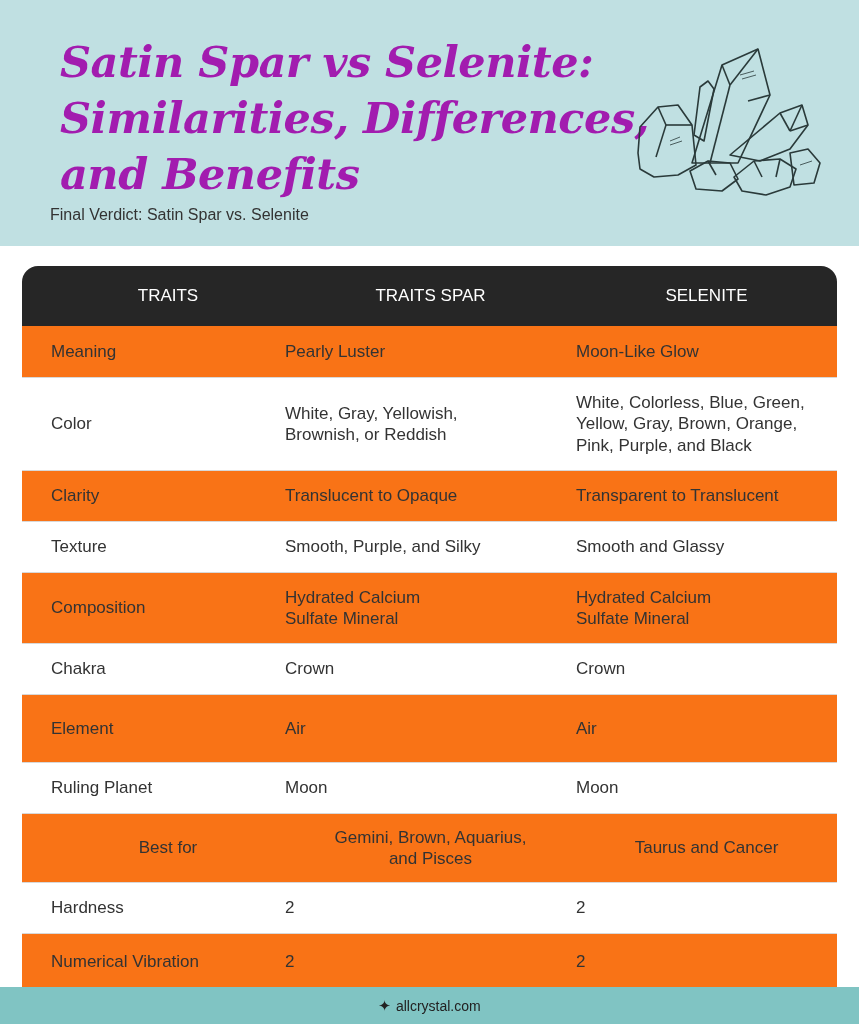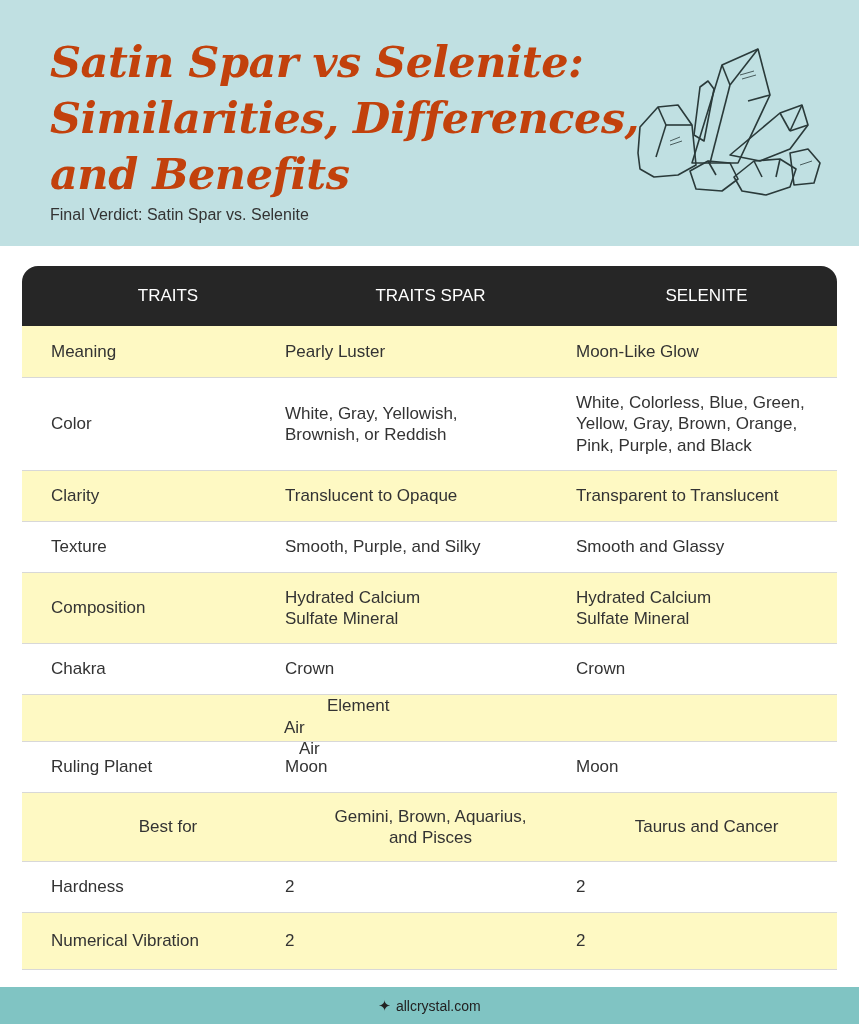--- a/index.html
+++ b/index.html
@@ -4,23 +4,23 @@
 <style>
   * { margin: 0; padding: 0; box-sizing: border-box; }
   html, body { width: 859px; height: 1024px; background: #ffffff; overflow: hidden; }
   body { font-family: "Liberation Sans", sans-serif; color: #333; position: relative; }
 
   .header {
     position: absolute; left: 0; top: 0; width: 859px; height: 246px;
     background: #c0e0e2;
   }
   .title {
-    position: absolute; left: 50px; top: 34px; width: 560px;
+    position: absolute; left: 60px; top: 34px; width: 560px;
     font-family: "DejaVu Serif", serif; font-style: italic; font-weight: bold;
-    font-size: 43px; line-height: 56px; color: #c2410c; letter-spacing: -0.5px;
+    font-size: 43px; line-height: 56px; color: #a21caf; letter-spacing: -0.5px;
   }
   .title span { display: block; white-space: nowrap; }
   .subtitle {
     position: absolute; left: 50px; top: 206px;
     font-size: 16px; color: #333; font-family: "Liberation Sans", sans-serif;
   }
   .crystal {
     position: absolute; left: 630px; top: 45px; width: 200px; height: 160px;
   }
 
@@ -28,21 +28,21 @@
     position: absolute; left: 22px; top: 266px; width: 815px;
   }
   .thead {
     height: 60px; background: #262626; border-radius: 16px 16px 0 0;
     display: flex; align-items: center; color: #fff; font-size: 17px; text-align: center;
   }
   .row {
     display: flex; align-items: center; font-size: 17px; color: #333;
     border-bottom: 1px solid #d8d8d8; line-height: 21.5px;
   }
-  .row.alt { background: #fef9c3; }
+  .row.alt { background: #f97316; }
   .c1 { width: 263px; padding-left: 29px; }
   .c2 { width: 291px; padding-left: 0; }
   .c3 { width: 261px; padding-left: 0; }
   .cell-line { display: block; }
 
   .footer {
     position: absolute; left: 0; top: 987px; width: 859px; height: 37px;
     background: #80c4c3; display: flex; align-items: center; justify-content: center;
     font-size: 14px; color: #222;
   }
@@ -152,21 +152,21 @@
       </div>
       <div class="row" style="height: 51px;">
         <div class="c1">Chakra</div>
         <div class="c2">
           <span class="cell-line">Crown</span>
         </div>
         <div class="c3">
           <span class="cell-line">Crown</span>
         </div>
       </div>
-      <div class="row alt" style="height: 47px; flex-direction: column;">
+      <div class="row alt" style="height: 68px;">
         <div class="c1">Element</div>
         <div class="c2">
           <span class="cell-line">Air</span>
         </div>
         <div class="c3">
           <span class="cell-line">Air</span>
         </div>
       </div>
       <div class="row" style="height: 51px;">
         <div class="c1">Ruling Planet</div>

